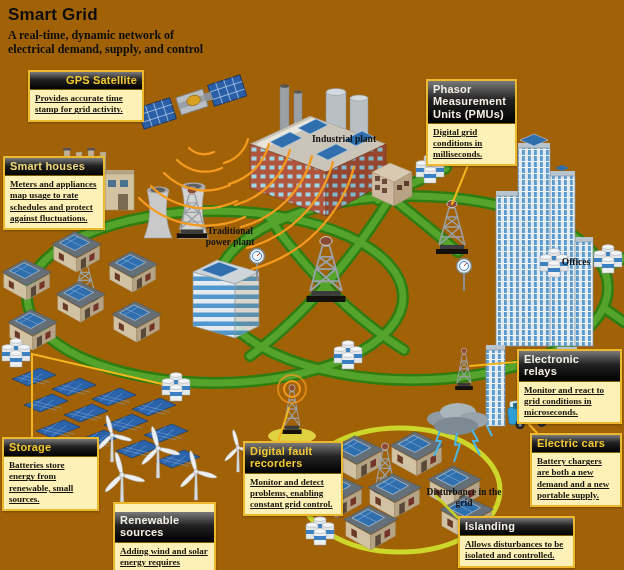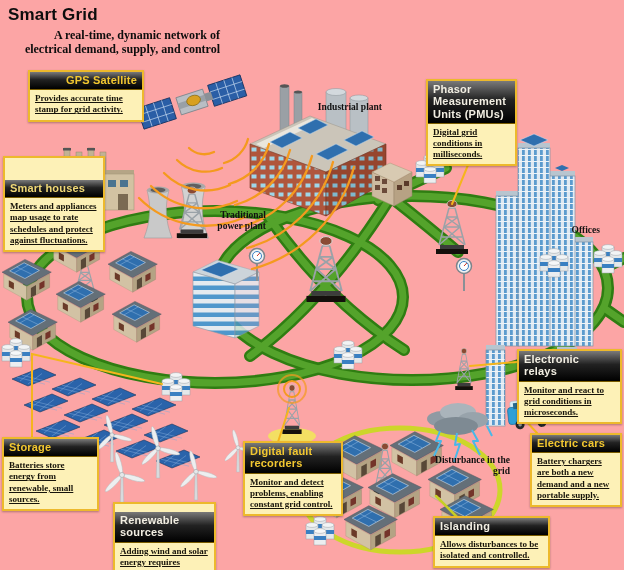--- a/index.html
+++ b/index.html
@@ -1,23 +1,23 @@
 <!DOCTYPE html>
 <html><head>
 <meta charset="utf-8">
 <style>
   html,body{margin:0;padding:0;background:#fbfbfb;}
-  .stage{position:relative;width:624px;height:570px;overflow:hidden;background:#fca5a5;
+  .stage{position:relative;width:624px;height:570px;overflow:hidden;background:#a16207;
          font-family:"Liberation Sans",sans-serif;}
   .stage svg{position:absolute;left:0;top:0;}
   .title-block{position:absolute;left:8px;top:5px;width:230px;color:#0d0d0d;}
   .title-h{font:bold 17px "Liberation Sans",sans-serif;letter-spacing:.2px;}
-  .title-sub{font:bold 12px "Liberation Serif",serif;line-height:1.18;margin-top:3px;width:212px;text-align:right;}
+  .title-sub{font:bold 12px "Liberation Serif",serif;line-height:1.18;margin-top:3px;width:212px;}
   .map-label{position:absolute;font:bold 9.5px "Liberation Serif",serif;color:#111;
-             text-align:right;line-height:1.18;}
+             text-align:center;line-height:1.18;margin-top:32px;}
   .callout{position:absolute;border:2px solid #edb92c;background:#fdf1b7;
            box-shadow:0 1px 2px rgba(0,0,0,.3);}
   .c-head{background:linear-gradient(180deg,#7a7a7a 0%,#222 45%,#000 100%);
           font:bold 11px "Liberation Sans",sans-serif;line-height:1.12;
           padding:2px 5px 3px;border-bottom:1px solid #7a5c00;letter-spacing:.2px;}
   .c-body{font:bold 9px "Liberation Serif",serif;line-height:1.24;color:#16130a;
           padding:3px 5px 4px;text-decoration:underline;}
 </style>
 </head>
 <body>
@@ -332,30 +332,30 @@
     <path d="M458,518 L436,496" stroke="#c6cf25" stroke-width="2.5"></path>
   </g>
 </svg>
 
   <div class="title-block">
     <div class="title-h">Smart Grid</div>
     <div class="title-sub">A real-time, dynamic network of electrical demand, supply, and control</div>
   </div>
 
   <div class="map-label" style="left:306px;top:102px;width:76px">Industrial plant</div>
-  <div class="map-label" style="left:194px;top:210px;width:72px">Traditional power plant</div>
+  <div class="map-label" style="left:194px;top:194px;width:72px">Traditional power plant</div>
   <div class="map-label" style="left:552px;top:225px;width:48px">Offices</div>
   <div class="map-label" style="left:418px;top:455px;width:92px">Disturbance in the grid</div>
 
   <div class="callout" style="left:28px;top:70px;width:112px">
     <div class="c-head" style="color: rgb(242, 199, 48); text-align: right;">GPS Satellite</div>
     <div class="c-body" able="false">Provides accurate time stamp for grid activity.</div>
   </div>
   <div class="callout" style="left:3px;top:156px;width:98px">
-    <div class="c-head" style="color: rgb(240, 216, 118); margin-top: 22px;">Smart houses</div>
+    <div class="c-head" style="color: rgb(240, 216, 118);">Smart houses</div>
     <div class="c-body">Meters and appliances map usage to rate schedules and protect against fluctuations.</div>
   </div>
   <div class="callout" style="left:426px;top:79px;width:87px">
     <div class="c-head" style="color: rgb(242, 238, 226);">Phasor Measurement Units (PMUs)</div>
     <div class="c-body">Digital grid conditions in milliseconds.</div>
   </div>
   <div class="callout" style="left:517px;top:349px;width:101px">
     <div class="c-head" style="color: rgb(242, 238, 226);">Electronic relays</div>
     <div class="c-body">Monitor and react to grid conditions in microseconds.</div>
   </div>
@@ -368,18 +368,18 @@
     <div class="c-body">Battery chargers are both a new demand and a new portable supply.</div>
   </div>
   <div class="callout" style="left:113px;top:502px;width:99px">
     <div class="c-head" style="color: rgb(242, 238, 226); margin-top: 8px;">Renewable sources</div>
     <div class="c-body">Adding wind and solar energy requires management.</div>
   </div>
   <div class="callout" style="left:243px;top:441px;width:96px">
     <div class="c-head" style="color: rgb(242, 199, 48);">Digital fault recorders</div>
     <div class="c-body">Monitor and detect problems, enabling constant grid control.</div>
   </div>
-  <div class="callout" style="left:433px;top:516px;width:113px">
+  <div class="callout" style="left:458px;top:516px;width:113px">
     <div class="c-head" style="color: rgb(242, 238, 226);">Islanding</div>
     <div class="c-body">Allows disturbances to be isolated and controlled.</div>
   </div>
 
 </div>
 
 </body></html>

